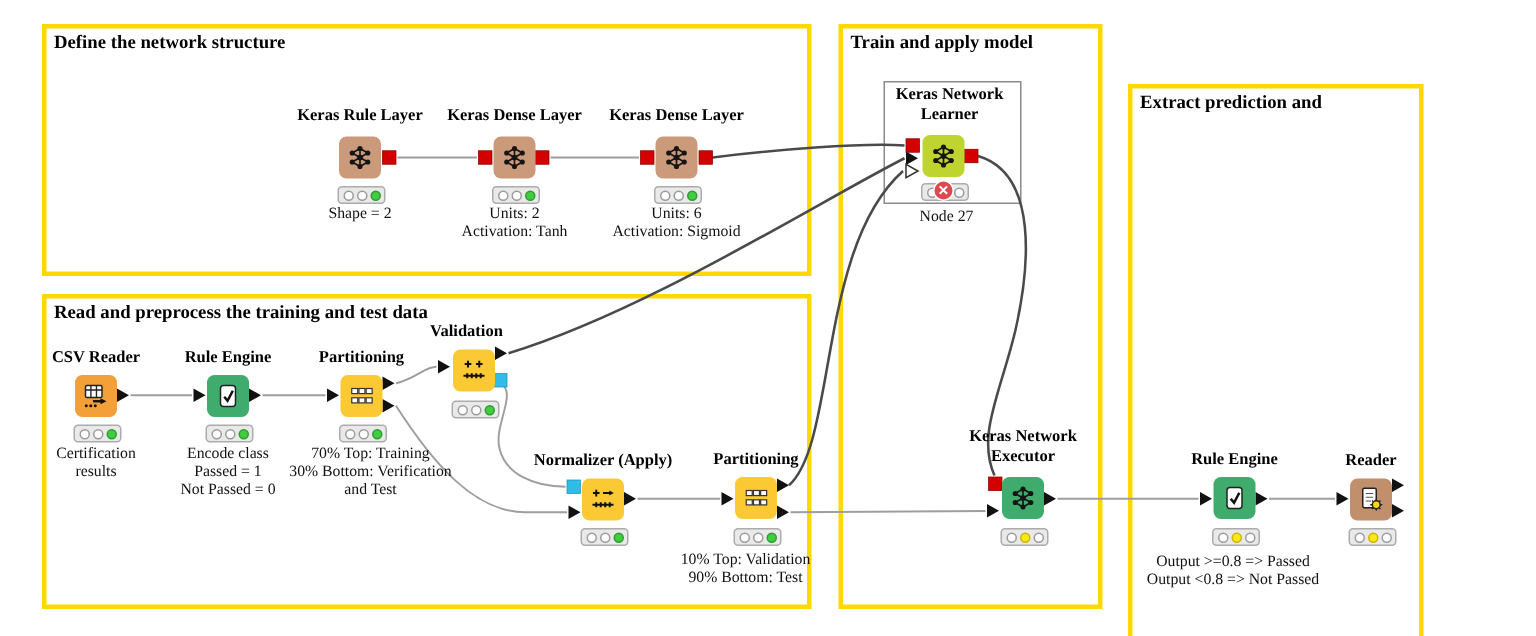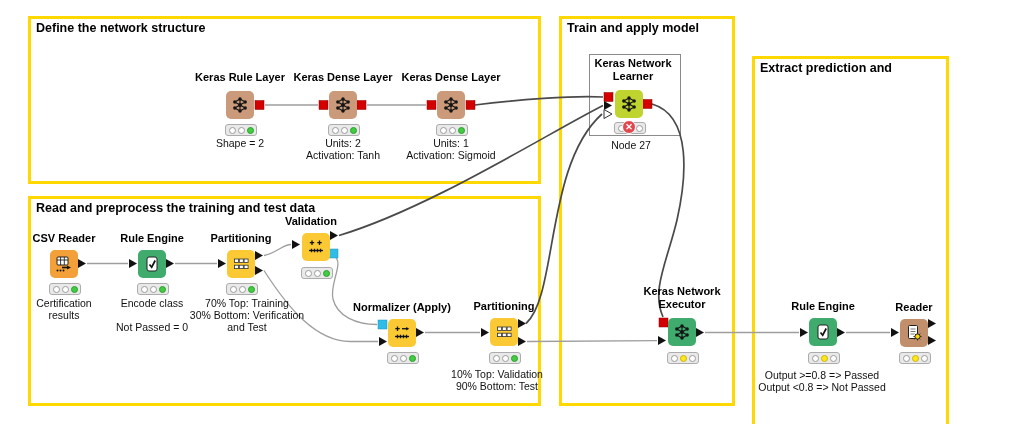--- a/index.html
+++ b/index.html
@@ -1,17 +1,17 @@
 <!DOCTYPE html>
 <html><head>
 <meta charset="utf-8">
 <style>
   html,body{margin:0;padding:0;background:#fff;}
   #canvas{position:relative;width:1024px;height:424px;background:#fff;overflow:hidden;
-          font-family:Liberation Sans, sans-serif;}
+          font-family:Liberation Serif, serif;}
   .abox{position:absolute;border:3px solid #FFD800;background:#fff;z-index:1;box-sizing:border-box;}
   .abox-title{font-weight:bold;font-size:12.5px;color:#000;padding:2px 0 0 5px;line-height:14px;}
   #edges{position:absolute;left:0;top:0;z-index:2;}
   .selrect{position:absolute;border:1px solid #8A8A8A;z-index:2;box-sizing:border-box;}
   .node{position:absolute;width:28px;height:28px;border-radius:5px;z-index:3;
         display:flex;align-items:center;justify-content:center;box-sizing:border-box;}
   .node-title{position:absolute;width:160px;text-align:center;font-weight:bold;font-size:11px;
               line-height:13px;color:#000;z-index:3;white-space:nowrap;}
   .node-label{position:absolute;width:180px;text-align:center;font-size:10.5px;line-height:12px;
               color:#111;z-index:3;white-space:nowrap;}
@@ -172,21 +172,21 @@
           <circle cx="10" cy="16" r="1.7"></circle>
           <circle cx="10" cy="10" r="1.9"></circle>
         </g>
       </svg>
   </div>
   <div class="tlight" style="left:436px;top:124px;">
       <span class="dot"></span>
       <span class="dot"></span>
       <span class="dot on-green"></span>
     </div>
-  <div class="node-label" style="left:361px;top:137px;">Units: 1</div>
+  <div class="node-label" style="left:361px;top:137px;">Units: 6</div>
   <div class="node-label" style="left:361px;top:149px;">Activation: Sigmoid</div>
 
   <div class="node-title" style="left:-16px;top:232px;">CSV Reader</div>
   <div class="node" style="left:50px;top:250px;background:#F2A037;">
     <svg width="20" height="20" viewBox="0 0 20 20">
         <rect x="3" y="3" width="11" height="8" rx="1" fill="#fff" stroke="#222"></rect>
         <path d="M3,6 H14 M6.6,3 V11 M10.3,3 V11" stroke="#222" stroke-width="0.9" fill="none"></path>
         <path d="M8,13.5 H14" stroke="#111" stroke-width="1.6" fill="none"></path>
         <polygon points="13,11.5 17,13.5 13,15.5" fill="#111"></polygon>
         <circle cx="3.5" cy="16.5" r="1" fill="#111"></circle>
@@ -208,20 +208,21 @@
         <rect x="5" y="3" width="10" height="14" rx="2" fill="#fff" stroke="#222"></rect>
         <path d="M7.5,10.5 L9.7,13.2 L13.2,6.5" stroke="#111" stroke-width="1.7" fill="none"></path>
       </svg>
   </div>
   <div class="tlight" style="left:137px;top:283px;">
       <span class="dot"></span>
       <span class="dot"></span>
       <span class="dot on-green"></span>
     </div>
   <div class="node-label" style="left:62px;top:297px;">Encode class</div>
+  <div class="node-label" style="left:62px;top:309px;">Passed = 1</div>
   <div class="node-label" style="left:62px;top:321px;">Not Passed = 0</div>
 
   <div class="node-title" style="left:161px;top:232px;">Partitioning</div>
   <div class="node" style="left:227px;top:250px;background:#FBC934;">
     <svg width="20" height="20" viewBox="0 0 20 20">
         <g fill="#fff" stroke="#333" stroke-width="0.8">
           <rect x="3.5" y="5" width="4" height="3.4"></rect>
           <rect x="8.3" y="5" width="4" height="3.4"></rect>
           <rect x="13.1" y="5" width="4" height="3.4"></rect>
           <rect x="3.5" y="11.2" width="4" height="3.4"></rect>

